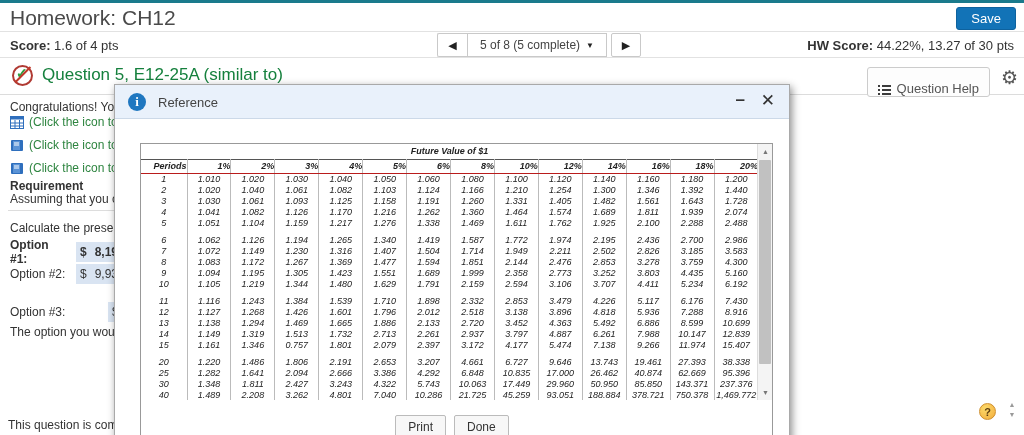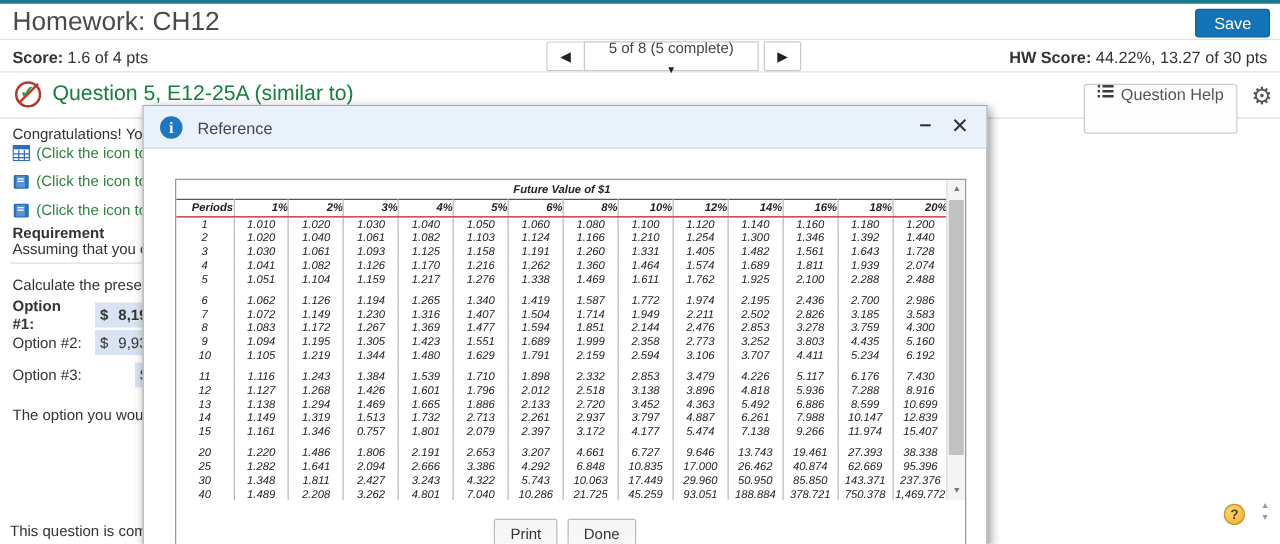--- a/index.html
+++ b/index.html
@@ -17,33 +17,33 @@
   
   .scorebar { position:absolute; top:31px; left:0; width:100%; height:27px;
     border-top:1px solid #e2e2e2; border-bottom:1px solid #e2e2e2; background:#fff; }
   .score-left { position:absolute; left:10px; top:6px; font-size:13px; }
   .score-right { position:absolute; right:10px; top:6px; font-size:13px; }
   .blb { font-weight:bold; }
   .nav-group { position:absolute; left:437px; top:1px; height:24px; display:flex; align-items:stretch; }
   .nav-seg { border:1px solid #c9c9c9; background:#fff; display:flex; align-items:center;
     justify-content:center; font-size:11px; color:#222; cursor:pointer; }
   .nav-prev { width:30px; border-right:none; border-radius:2px 0 0 2px; }
-  .nav-mid { width:140px; font-size:12px; color:#444; gap:6px;flex-direction:column; }
+  .nav-mid { width:140px; font-size:12px; color:#444; gap:6px; }
   .nav-mid .caret { font-size:8px; color:#222; }
   .nav-next { width:30px; margin-left:4px; border-radius:2px; }
 
   
   .qbar { position:absolute; top:58px; left:0; width:100%; height:37px; border-bottom:1px solid #dcdcdc; }
   .qicon { position:absolute; left:12px; top:7px; width:21px; height:21px; border:2px solid #b03a33;
     border-radius:50%; background:#fff; }
   .qicon .chk { position:absolute; left:2px; top:-2px; color:#2e9e3e; font-size:14px; font-weight:bold; }
   .qicon .slash { position:absolute; left:8px; top:-3px; width:2px; height:21px; background:#c0392b; transform:rotate(45deg); }
   .qtitle { position:absolute; left:42px; top:7px; font-size:17px; color:#15803d; }
-  .qhelp-btn { position:absolute; right:34px; top:9px; height:40px; border:1px solid #ccc; border-radius:3px;
-    background:#fdfdfd; display:flex; align-items:flex-start; gap:6px; padding:0 10px; font-size:13px; color:#555; cursor:pointer; }
+  .qhelp-btn { position:absolute; right:34px; top:9px; height:30px; border:1px solid #ccc; border-radius:3px;
+    background:#fdfdfd; display:flex; align-items:flex-end; gap:6px; padding:0 10px; font-size:13px; color:#555; cursor:pointer; }
   .gear { position:absolute; right:6px; top:9px; font-size:19px; color:#555; cursor:pointer; line-height:21px; }
 
   
   .ltxt { position:absolute; font-size:12px; color:#333; white-space:nowrap; }
   .link-row { position:absolute; display:flex; align-items:center; gap:5px; font-size:12px;
     color:#2e8540; white-space:nowrap; cursor:pointer; }
   .divider { position:absolute; left:8px; width:106px; border-top:1px solid #ddd; }
   .opt-row { position:absolute; left:10px; display:flex; align-items:center; font-size:12px; }
   .opt-label { width:58px; color:#333; }
   .ans-box { margin-left:8px; width:48px; height:20px; background:#d9e4f2; display:flex;
@@ -189,21 +189,21 @@
       <span>8,19</span>
     </span>
   </div>
   <div class="opt-row" style="top:264px;">
     <span class="opt-label">Option #2:</span>
     <span class="ans-box">
       <span class="cur">$</span>
       <span>9,93</span>
     </span>
   </div>
-  <div class="opt-row" style="top:290px;gap:32px;">
+  <div class="opt-row" style="top:302px;gap:32px;">
     <span class="opt-label">Option #3:</span>
     <span class="ans-box">
       <span class="cur">$</span>
       <span>7,71</span>
     </span>
   </div>
 
   <div class="ltxt" style="left:10px; top:325px;">The option you would yo</div>
   <div class="bottom-text">This question is comple</div>
 

